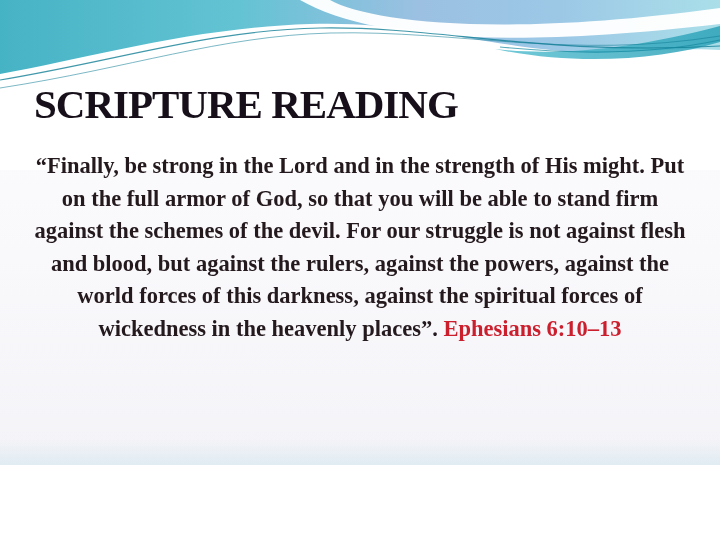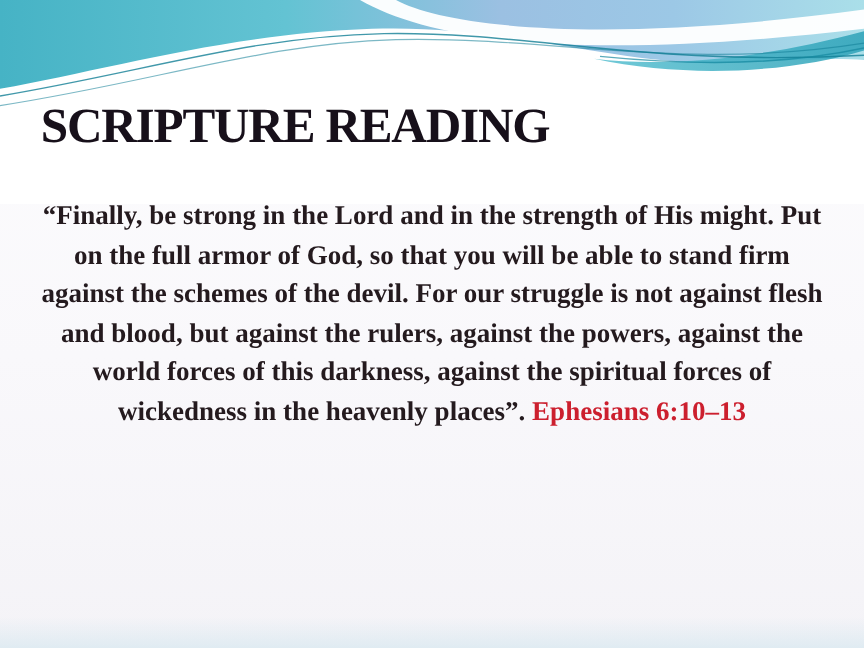--- a/index.html
+++ b/index.html
@@ -3,21 +3,21 @@
 <meta charset="utf-8">
 <style>
   html, body {
     margin: 0;
     padding: 0;
     background: #ffffff;
   }
   .slide {
     position: relative;
     width: 720px;
-    height: 540px;
+    height: 465px;
     overflow: hidden;
     background: linear-gradient(180deg, #fdfdfe 0%, #f9f8fb 55%, #f4f3f7 100%);
     font-family: "Liberation Serif", serif;
   }
   .wave-header {
     position: absolute;
     top: 0;
     left: 0;
     width: 720px;
     height: 170px;
@@ -40,21 +40,21 @@
     font-size: 41px;
     font-weight: 700;
     letter-spacing: -1px;
     color: #17101a;
     white-space: nowrap;
   }
   .scripture {
     position: absolute;
     left: 30px;
     right: 30px;
-    top: 164px;
+    top: 150px;
     margin: 0;
     text-align: center;
     font-size: 22.5px;
     line-height: 32.5px;
     font-weight: 700;
     color: #241a1e;
   }
   .scripture .ref {
     color: #cc1f2e;
   }

